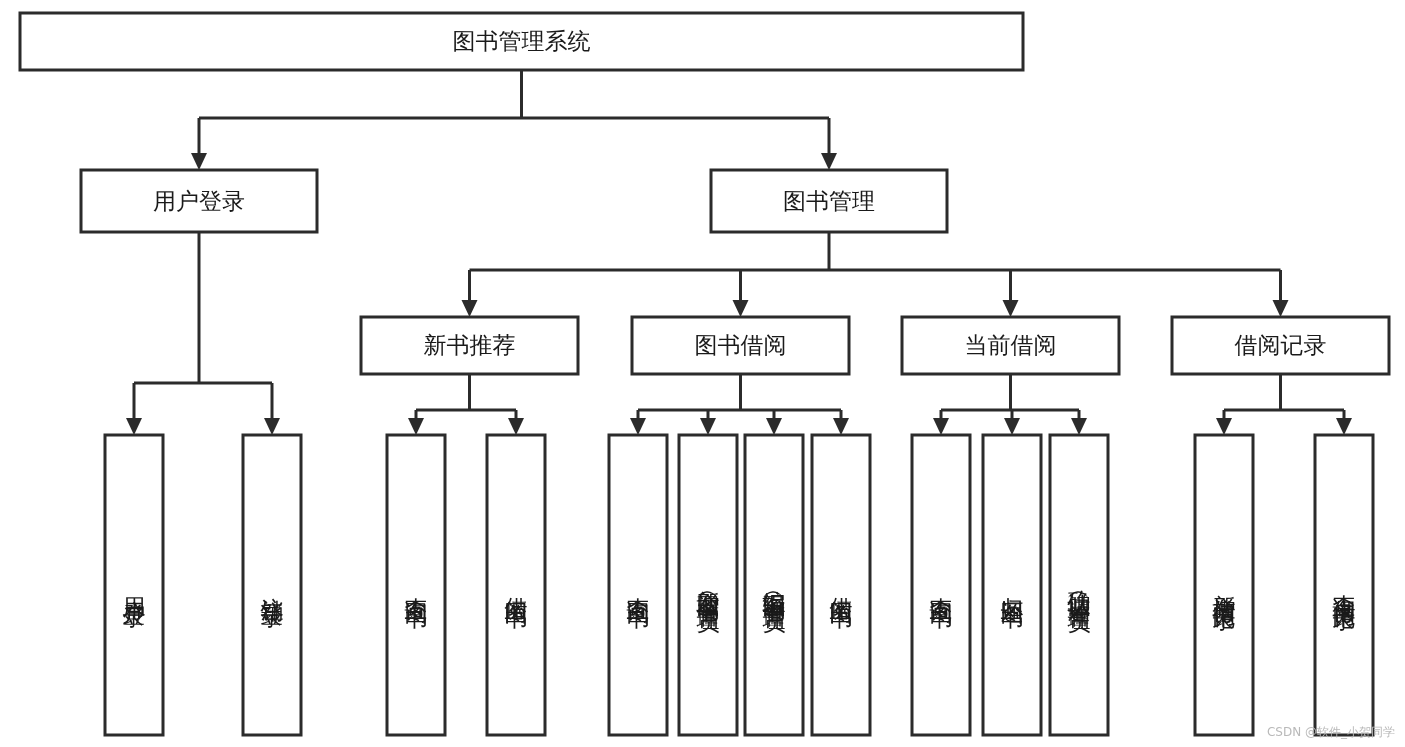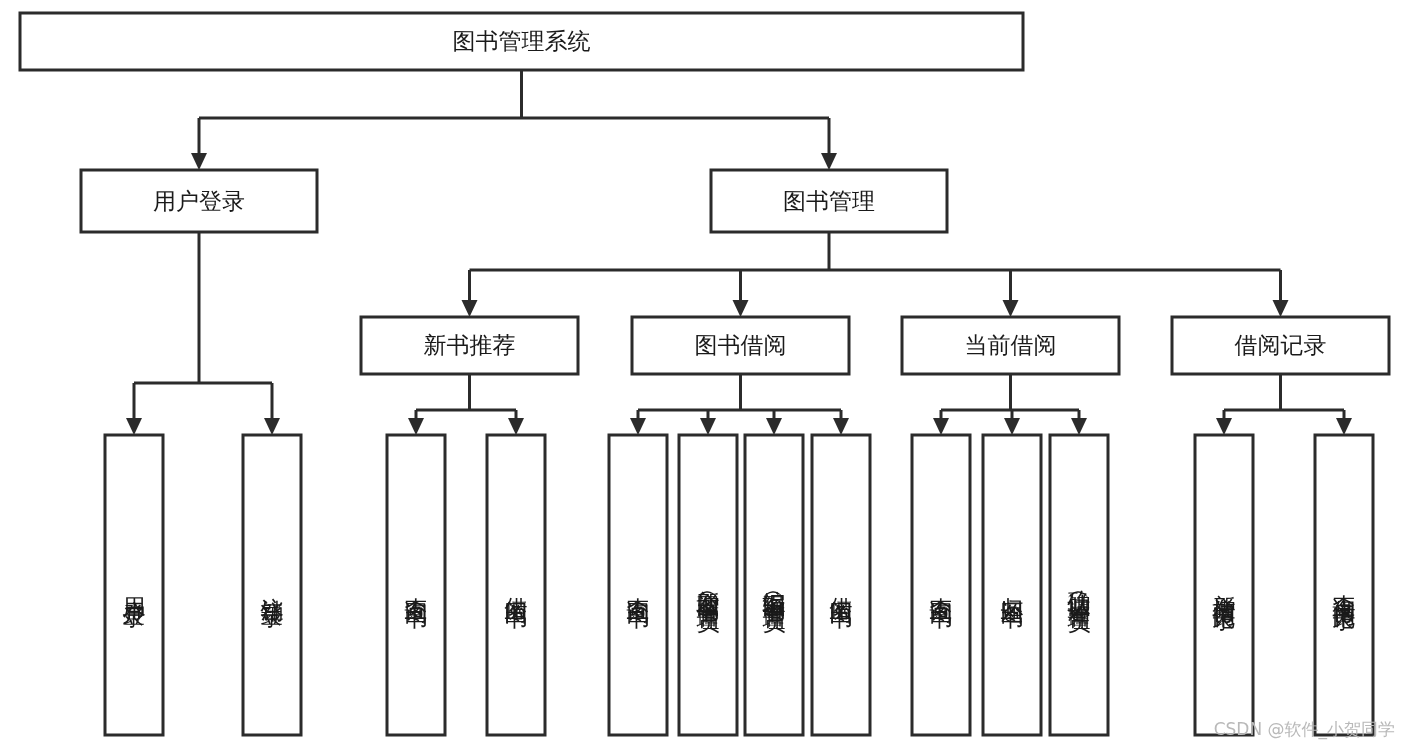--- a/index.html
+++ b/index.html
@@ -32,21 +32,21 @@
     text-align:center;
     white-space:nowrap;
     pointer-events:none;
     user-select:none;
   }
   .watermark{
     position:absolute;
     right:10px;
     bottom:6px;
     font-family:"DejaVu Sans","Liberation Sans",sans-serif;
-    font-size:17px;
+    font-size:12px;
     color:#b9b9b9;
     white-space:nowrap;
     user-select:none;
     text-align:right;
   }
 </style>
 </head>
 <body>
 
 <div id="stage">

